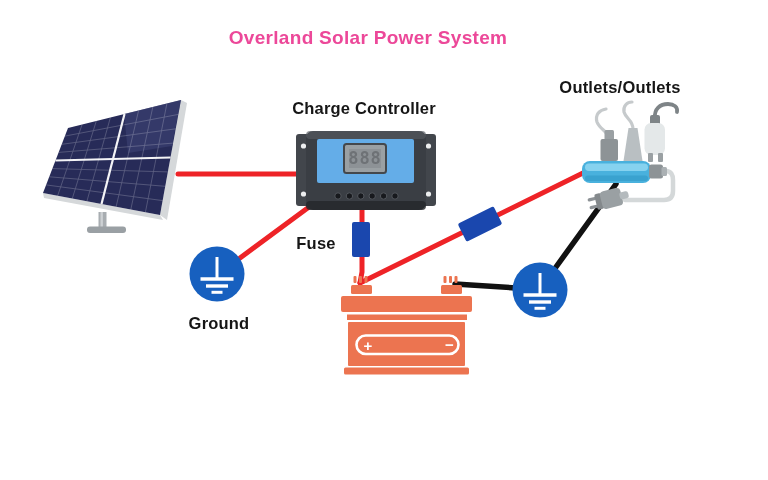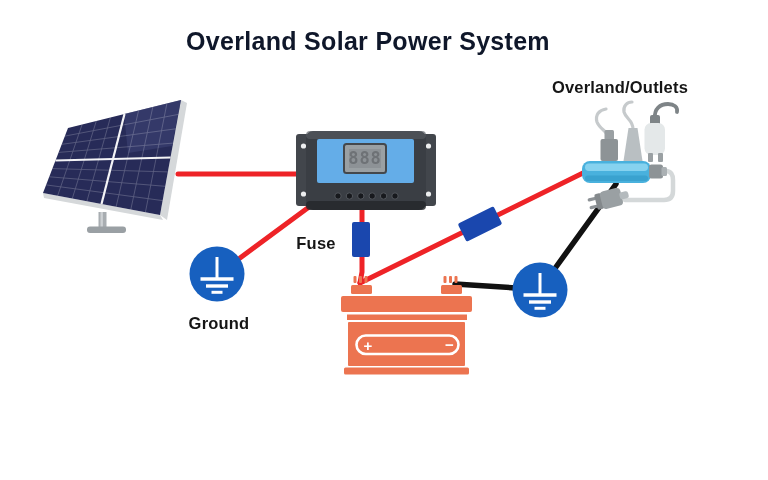--- a/index.html
+++ b/index.html
@@ -7,31 +7,32 @@
     position:relative;width:768px;height:480px;background:#ffffff;overflow:hidden;
     font-family:"Liberation Sans","DejaVu Sans",sans-serif;color:#161616;
   }
   .canvas svg{position:absolute;left:0;top:0;}
   .lbl{
     position:absolute;transform:translateX(-50%);white-space:nowrap;
     font-size:16.5px;font-weight:600;letter-spacing:.2px;color:#161616;z-index:2;
   }
   .title{
     position:absolute;transform:translateX(-50%);white-space:nowrap;
-    font-size:25px;font-weight:700;letter-spacing:.3px;color:#0f172a;z-index:2;
+    font-size:19px;font-weight:700;letter-spacing:.3px;color:#ec4899;z-index:2;
   }
   .seg{font-family:"DejaVu Sans Mono",monospace;font-weight:700;}
 </style>
 </head>
 <body>
 
 <div class="canvas">
 
   <div class="title" style="left:368px;top:27px">Overland Solar Power System</div>
-  <div class="lbl" style="left:620px;top:78px">Overland/Outlets</div>
+  <div class="lbl" style="left:364px;top:99px">Charge Controller</div>
+  <div class="lbl" style="left:620px;top:78px">Outlets/Outlets</div>
   <div class="lbl" style="left:316px;top:234px">Fuse</div>
   <div class="lbl" style="left:219px;top:314px">Ground</div>
 
   <svg width="768" height="480" viewBox="0 0 768 480">
 
     <path d="M178 174 H298" fill="none" stroke-width="5" stroke-linecap="round" stroke="#ee2327"></path>
     <path d="M309 207 L240 258" fill="none" stroke-width="5" stroke-linecap="round" stroke="#ee2327"></path>
     <path d="M362 209 L362 272 L360 283" fill="none" stroke-width="5" stroke-linecap="round" stroke="#ee2327"></path>
     <path d="M360 283 L585 172" fill="none" stroke-width="5" stroke-linecap="round" stroke="#ee2327"></path>
     <path d="M455 284 L516 288" fill="none" stroke-width="5.5" stroke-linecap="round" stroke="#111111"></path>

